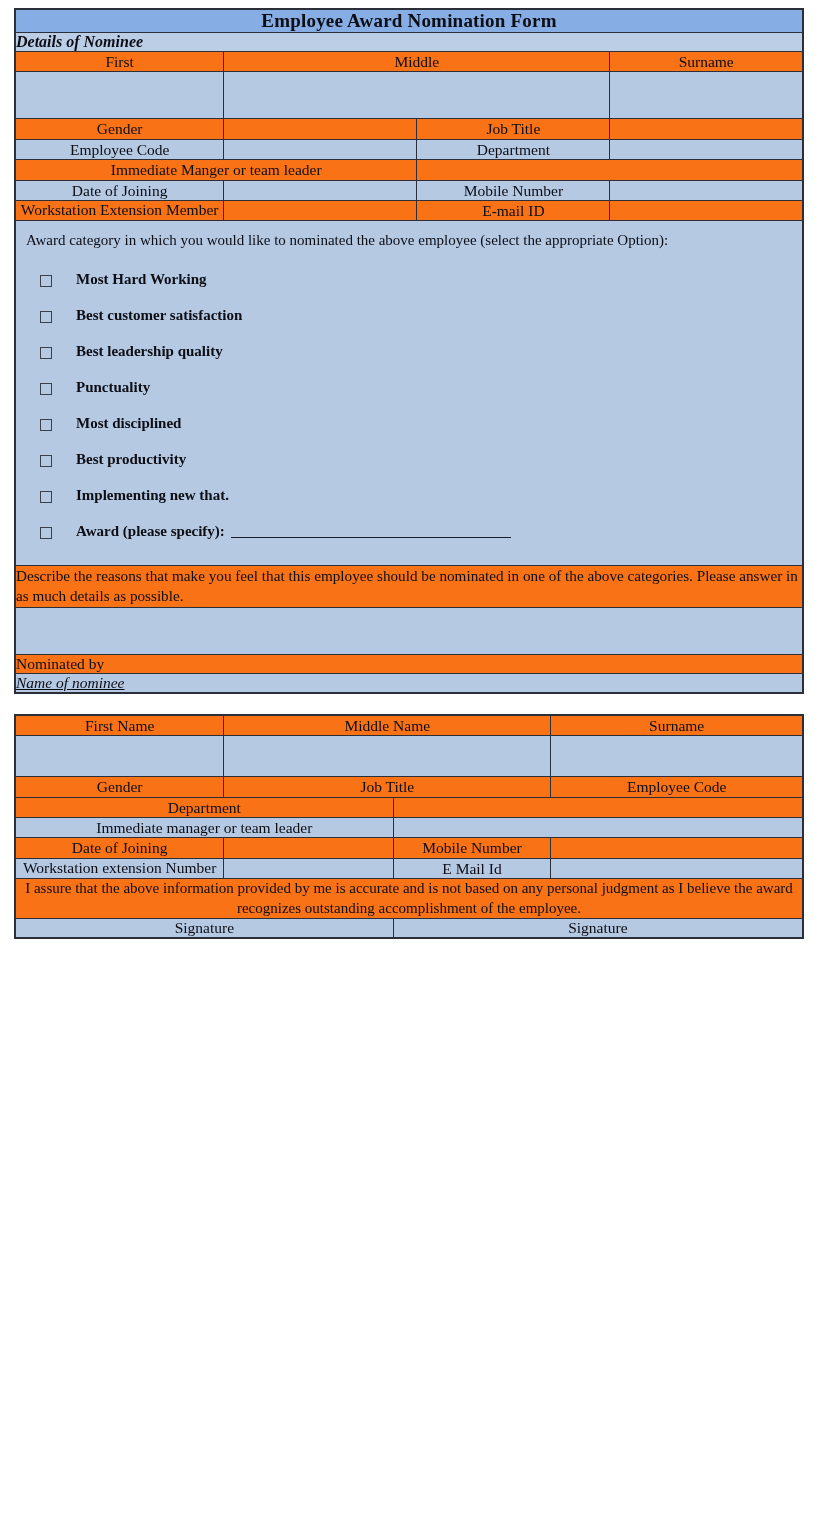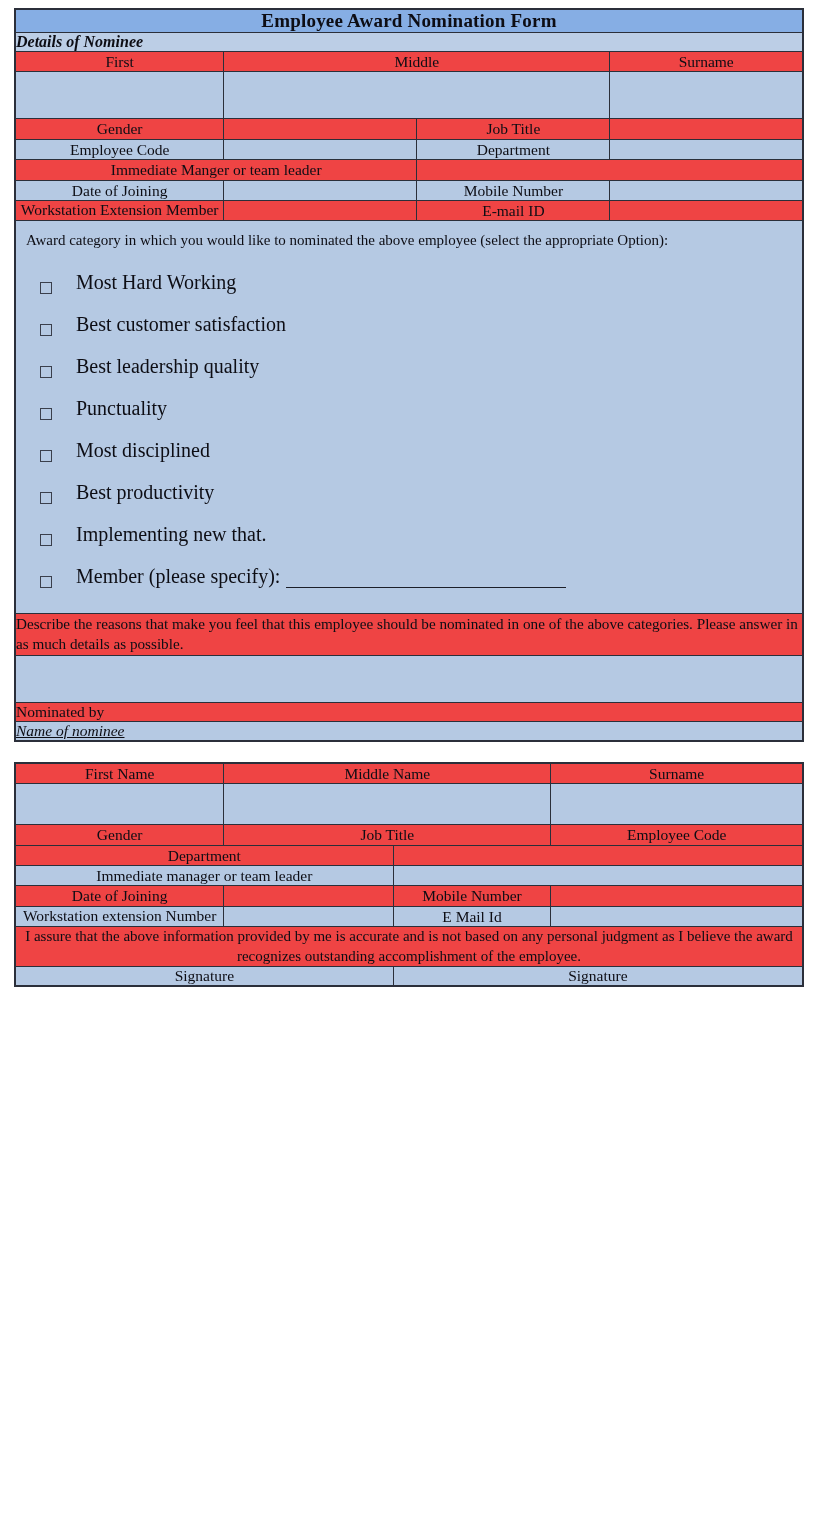--- a/index.html
+++ b/index.html
@@ -24,21 +24,21 @@
   table.form {
     border-collapse: collapse;
     table-layout: fixed;
     width: 100%;
     border: 2px solid #2b2f3a;
   }
   table.form td {
     border: 1.5px solid #2b2f3a;
     padding: 0;
     vertical-align: middle;
-    background: #ef4444;
+    background: #f97316;
   }
 
   .fill { background: #b5c9e3 !important; }
   .fill-light { background: #bccee6 !important; }
   .hdr { background: #86aee4 !important; }
 
   .t-center { text-align: center; }
 
   .cell {
     padding: 8px 10px;
@@ -70,24 +70,25 @@
     padding: 10px 2px 16px 10px;
   }
   .award-intro {
     font-size: 15px;
     line-height: 1.3;
     margin-bottom: 10px;
   }
   .opt-list { margin: 0; padding: 0; list-style: none; }
   .opt {
     display: flex;
-    align-items: flex-end;
+    align-items: center;
     margin: 0 0 0 14px;
     padding: 9px 0;
-    font-size: 20px;
+    font-size: 15px;
+    font-weight: bold;
   }
   .checkbox {
     display: inline-block;
     width: 10px;
     height: 10px;
     border: 1.2px solid #3a3f4c;
     background: transparent;
     margin-right: 24px;
     margin-top: 5px;
     flex: 0 0 auto;
@@ -242,21 +243,21 @@
                 <span class="opt-label">Best productivity</span>
               </div>
 
               <div class="opt">
                 <span class="checkbox"></span>
                 <span class="opt-label">Implementing new that.</span>
               </div>
 
               <div class="opt">
                 <span class="checkbox"></span>
-                <span class="opt-label">Member (please specify):</span>
+                <span class="opt-label">Award (please specify):</span>
                 <span class="other-line"></span>
               </div>
 
             </div>
           </div>
         </td>
       </tr>
 
       <tr>
         <td colspan="4" class="describe">Describe the reasons that make you feel that this employee should be nominated in one of the above categories. Please answer in as much details as possible.</td>

